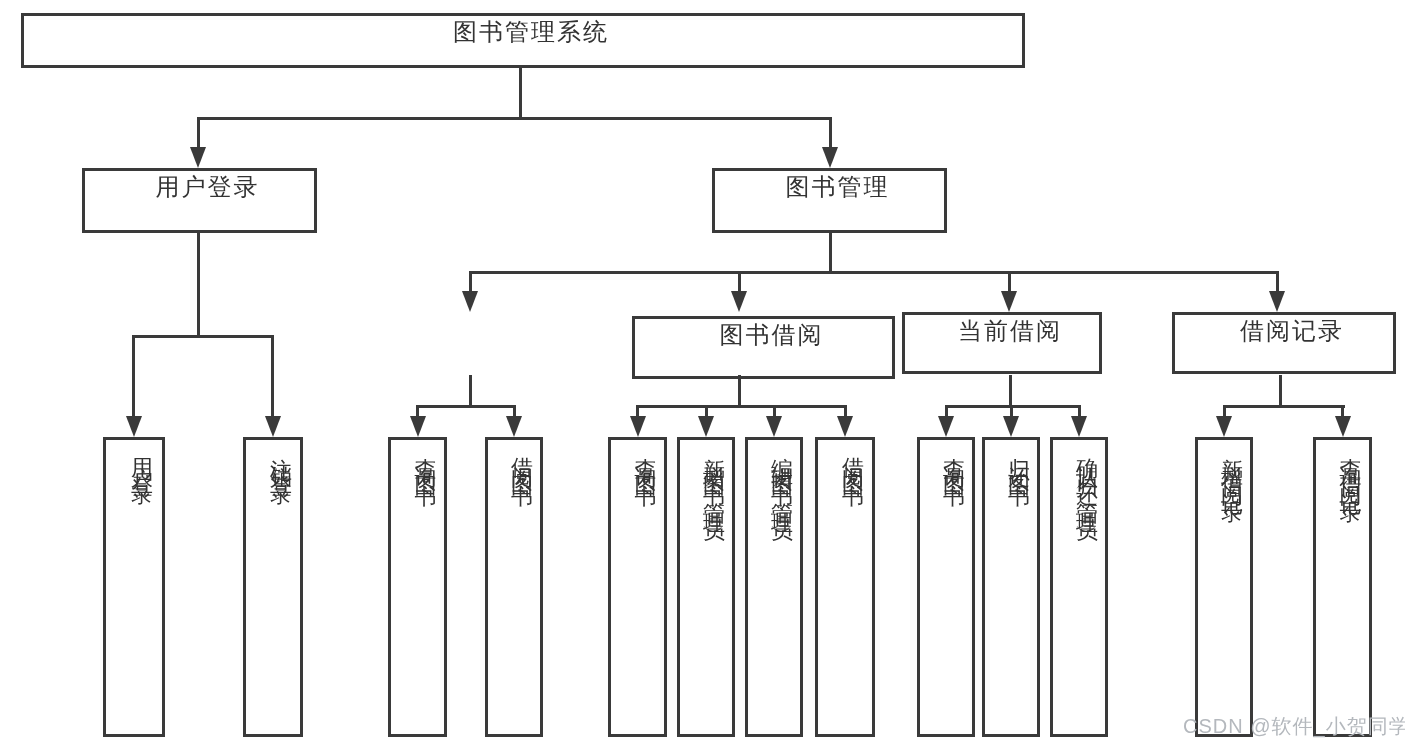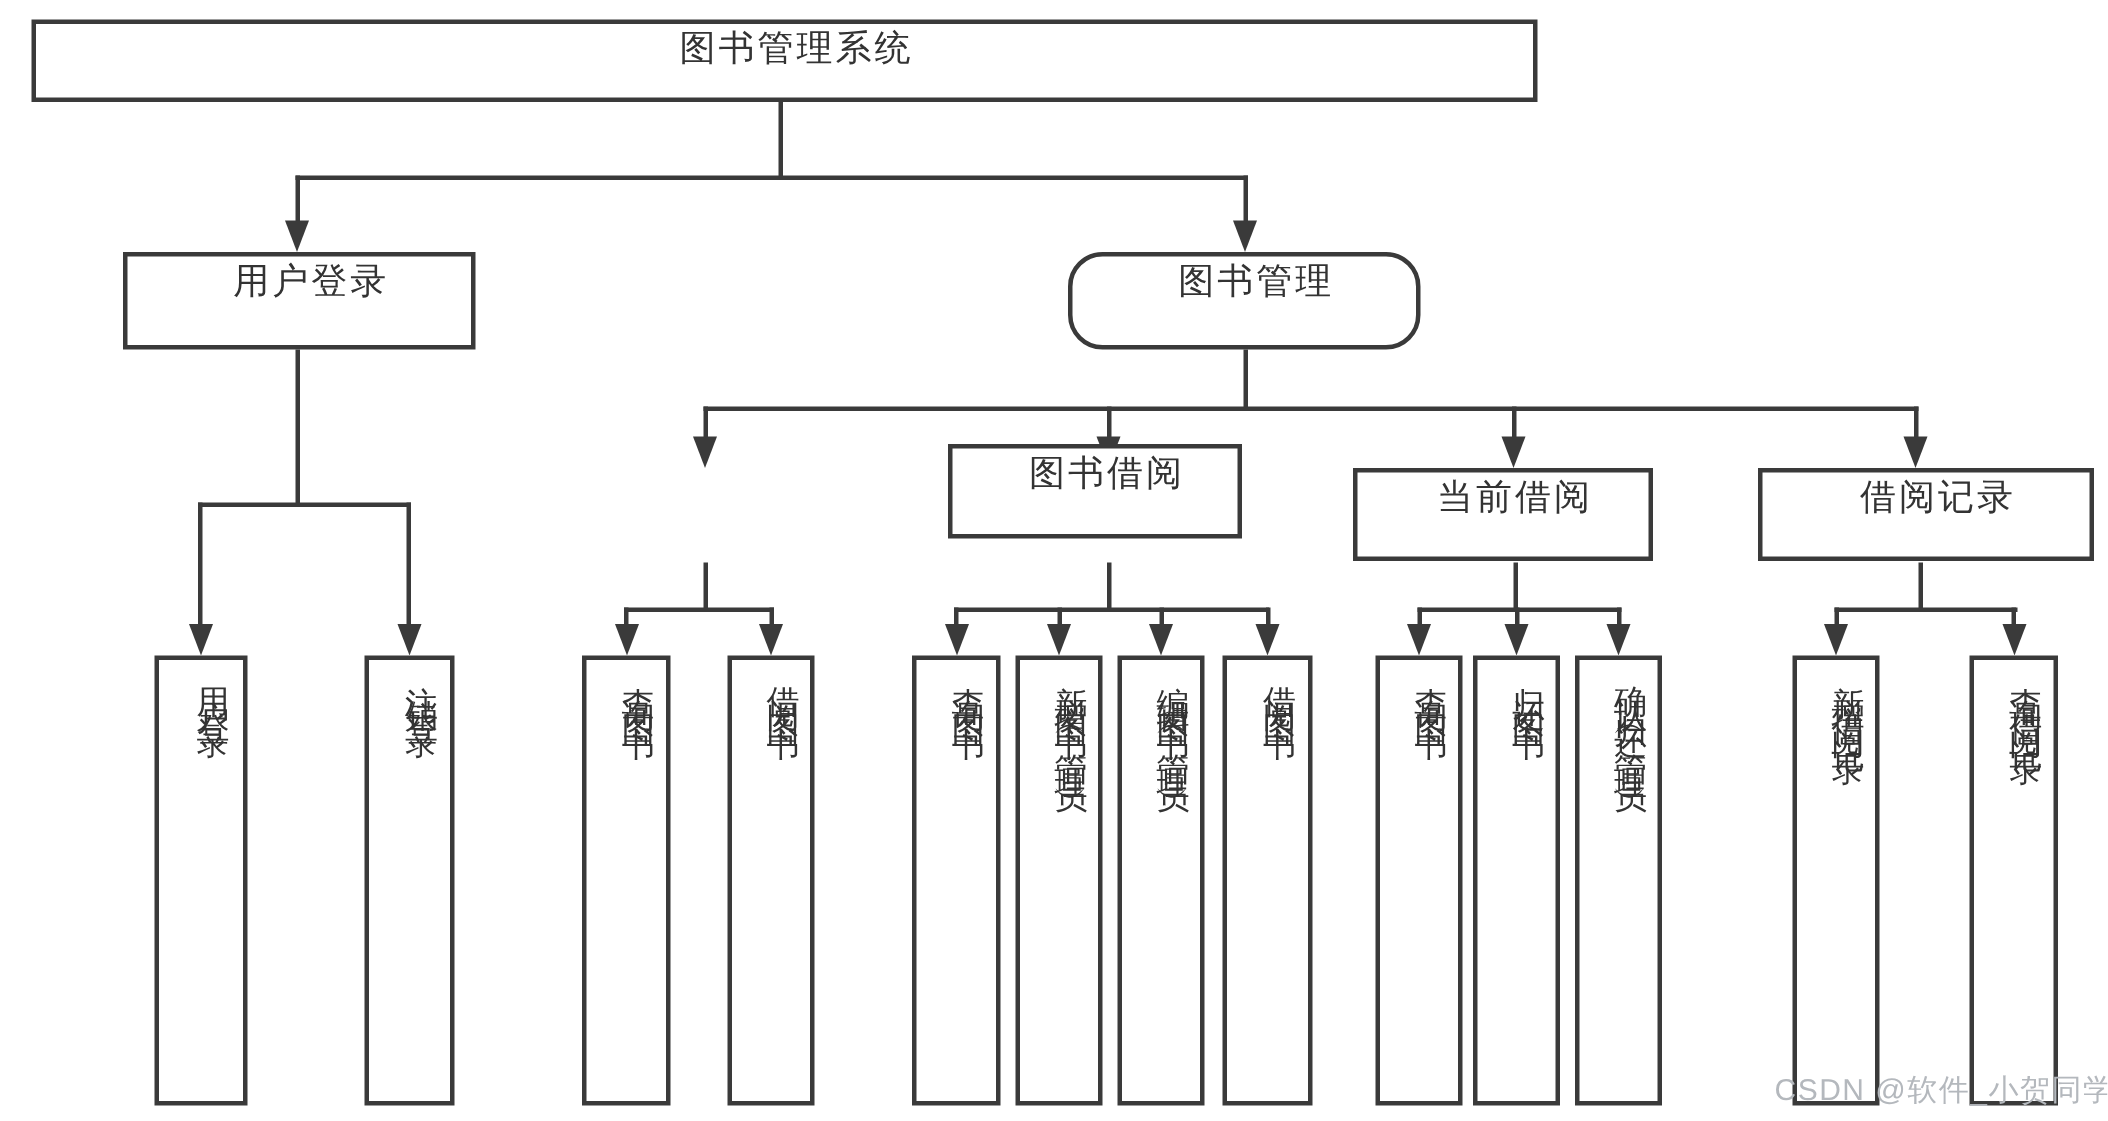--- a/index.html
+++ b/index.html
@@ -69,21 +69,21 @@
   <div class="vline" style="left:518.5px; top:68px; height:51px;"></div>
   <div class="hline" style="left:196.5px; top:117px; width:635px;"></div>
   <div class="vline" style="left:196.5px; top:117px; height:34px;"></div>
   <div class="arrow" style="left:190px; top:147px;"></div>
   <div class="vline" style="left:828.5px; top:117px; height:34px;"></div>
   <div class="arrow" style="left:822px; top:147px;"></div>
 
   <div class="node h-label" style="left:82px; top:168px; width:235px; height:65px;">
     <span>用户登录</span>
   </div>
-  <div class="node h-label" style="left:712px; top:168px; width:235px; height:65px;border-radius:23px;">
+  <div class="node h-label" style="left:712px; top:168px; width:235px; height:65px;">
     <span>图书管理</span>
   </div>
 
   <div class="vline" style="left:196.5px; top:233px; height:105px;"></div>
   <div class="hline" style="left:132px; top:335px; width:142px;"></div>
   <div class="vline" style="left:132px; top:335px; height:84px;"></div>
   <div class="arrow" style="left:125.5px; top:416px;"></div>
   <div class="vline" style="left:271px; top:335px; height:84px;"></div>
   <div class="arrow" style="left:264.5px; top:416px;"></div>
 
@@ -91,21 +91,21 @@
   <div class="hline" style="left:468.5px; top:271px; width:810px;"></div>
   <div class="vline" style="left:468.5px; top:271px; height:24px;"></div>
   <div class="arrow" style="left:462px; top:291px;"></div>
   <div class="vline" style="left:737.5px; top:271px; height:24px;"></div>
   <div class="arrow" style="left:731px; top:291px;"></div>
   <div class="vline" style="left:1007.5px; top:271px; height:24px;"></div>
   <div class="arrow" style="left:1001px; top:291px;"></div>
   <div class="vline" style="left:1275.5px; top:271px; height:24px;"></div>
   <div class="arrow" style="left:1269px; top:291px;"></div>
 
-  <div class="node h-label" style="left:632px; top:296px; width:196px; height:63px;">
+  <div class="node h-label" style="left:632px; top:316px; width:263px; height:63px;">
     <span>图书借阅</span>
   </div>
   <div class="node h-label" style="left:902px; top:312px; width:200px; height:62px;">
     <span>当前借阅</span>
   </div>
   <div class="node h-label" style="left:1172px; top:312px; width:224px; height:62px;">
     <span>借阅记录</span>
   </div>
 
   <div class="vline" style="left:468.5px; top:375px; height:32px;"></div>

